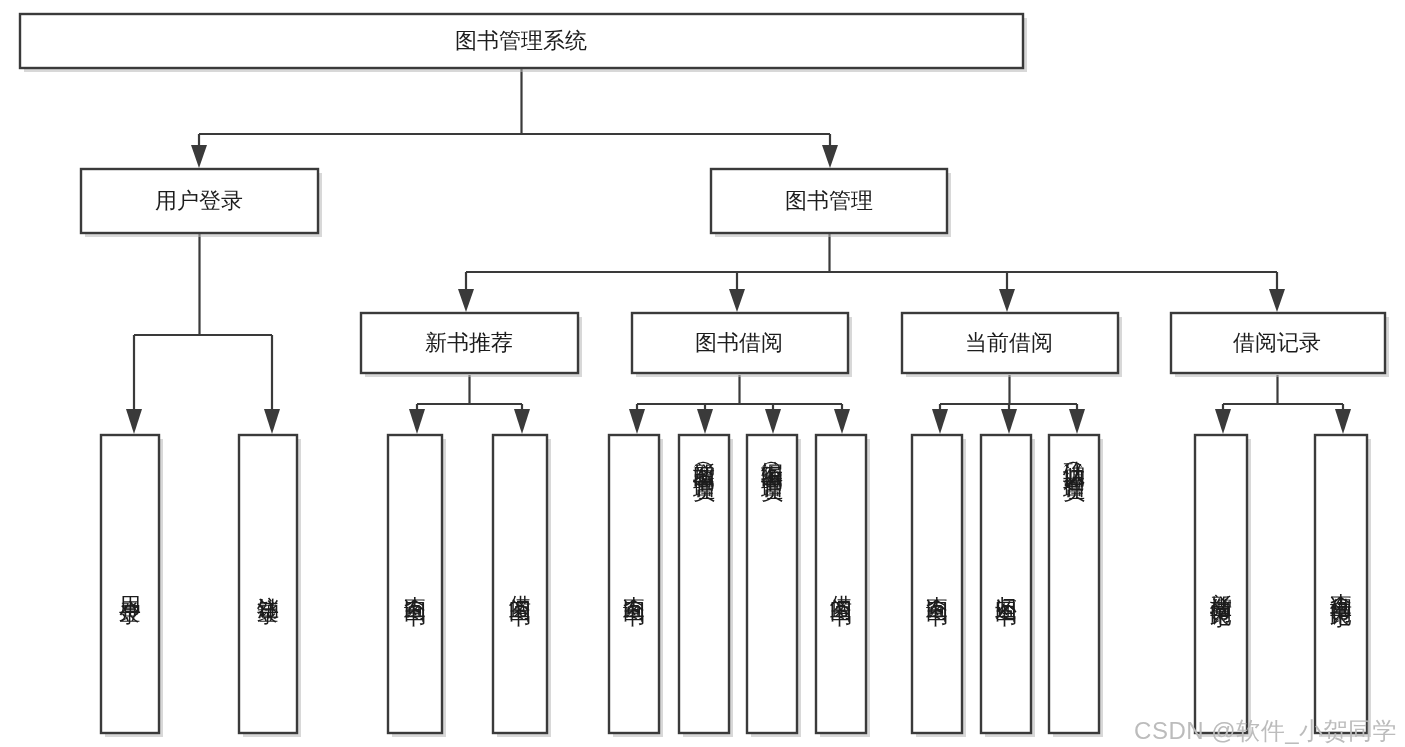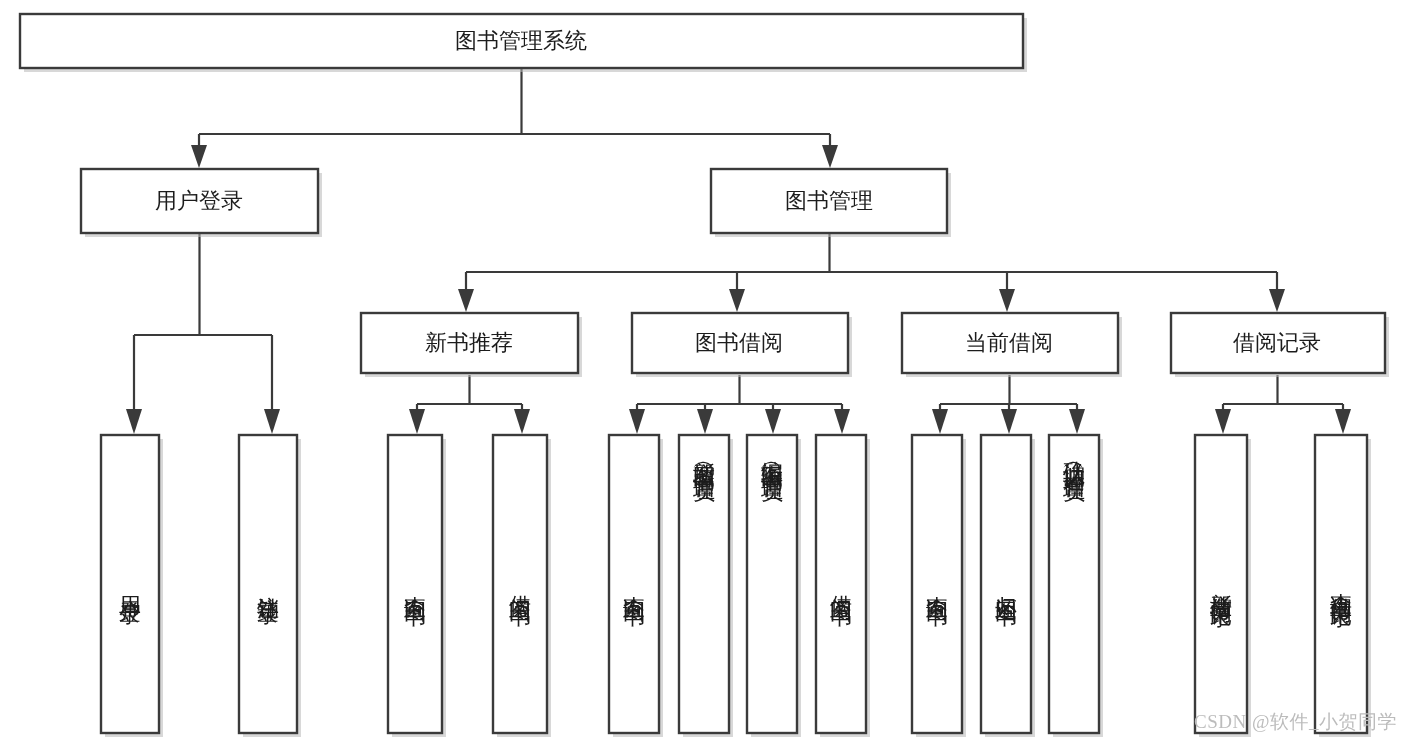--- a/index.html
+++ b/index.html
@@ -65,23 +65,23 @@
     font-family: "Liberation Sans", "DejaVu Sans", sans-serif;
     font-size: 22px;
     line-height: 1.0;
     color: #1c1c1c;
     letter-spacing: 3px;
     white-space: nowrap;
   }
   .watermark {
     position: absolute;
     right: 8px;
-    bottom: 12px;
-    font-family: Liberation Serif, serif;
-    font-size: 19px;
+    bottom: 0;
+    font-family: Liberation Sans, sans-serif;
+    font-size: 24px;
     color: #bcbcbc;
     letter-spacing: 0.5px;
     white-space: nowrap;
     user-select: none;
   }
 </style>
 </head>
 <body>
 
 <div id="diagram-root">

